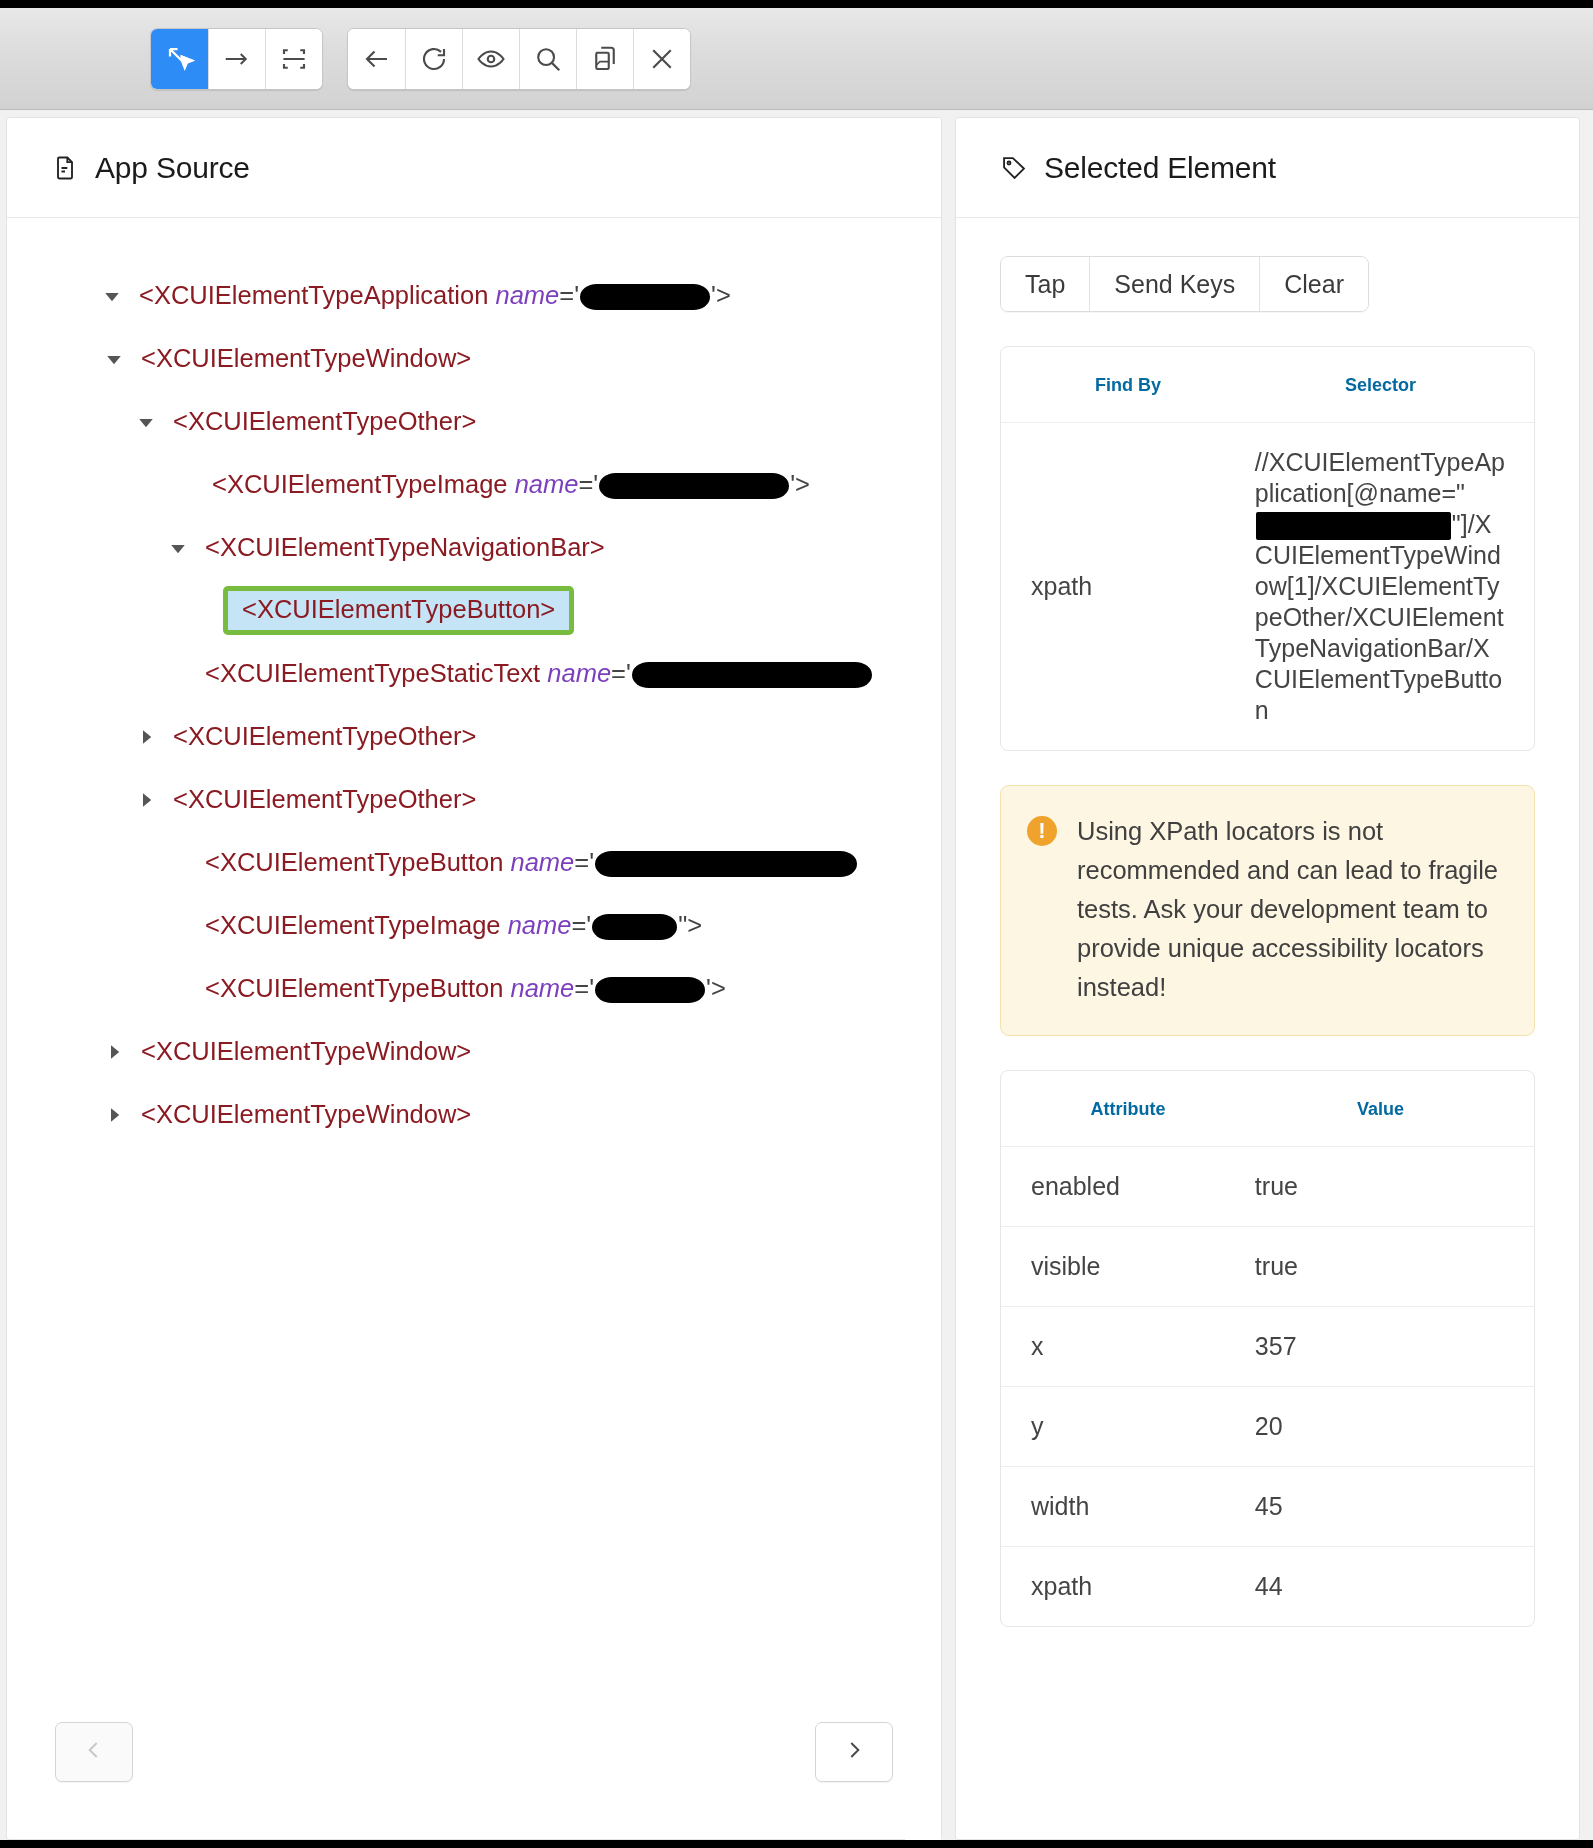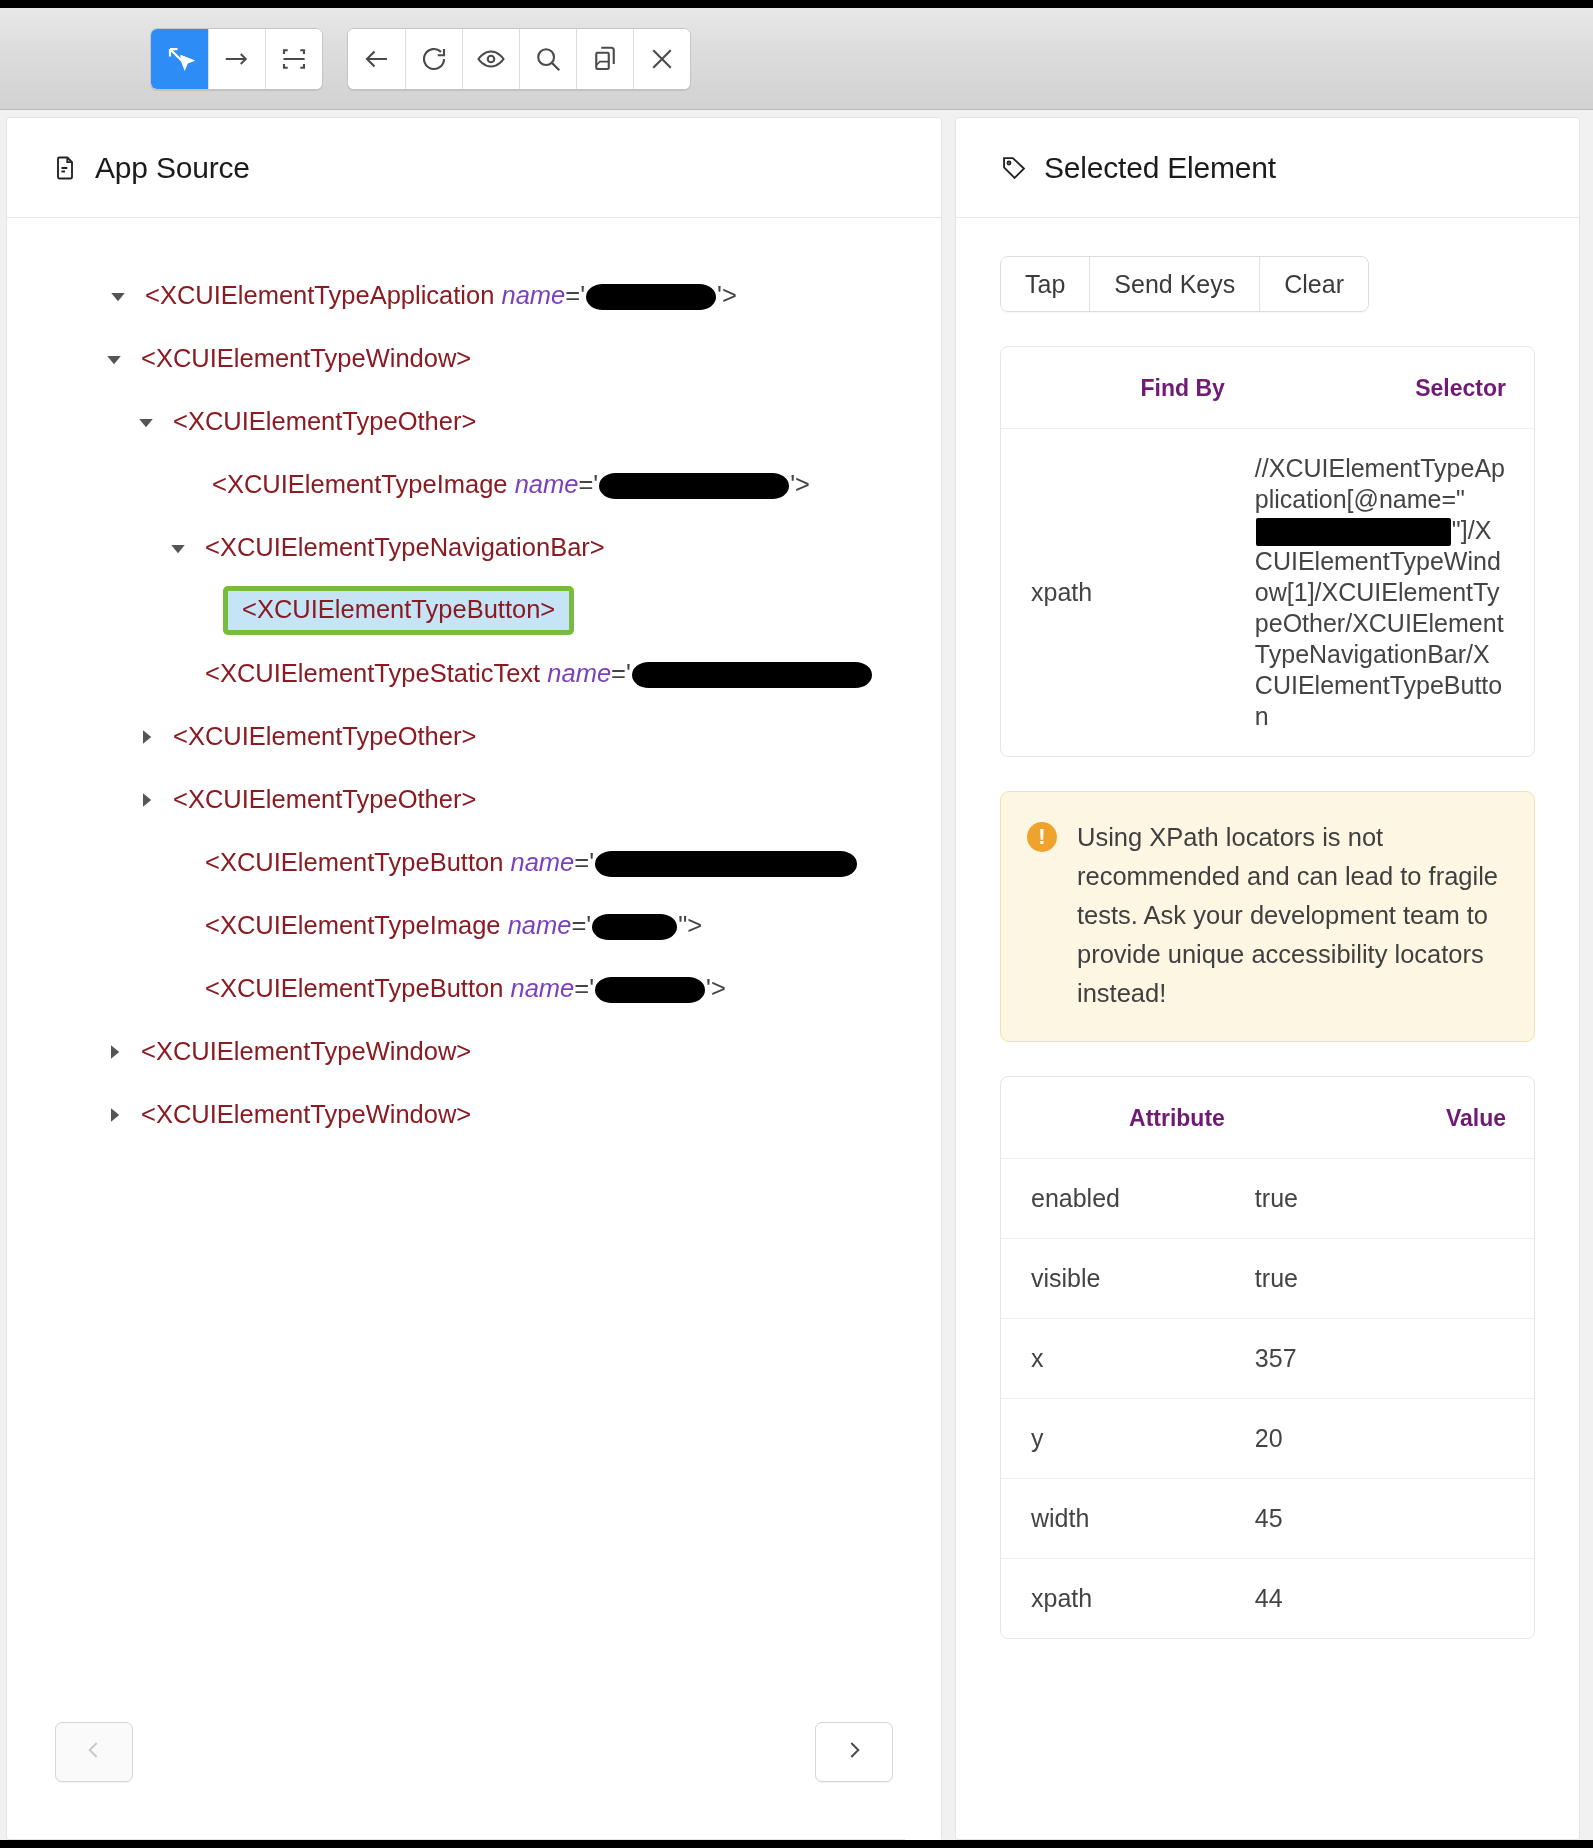--- a/index.html
+++ b/index.html
@@ -163,22 +163,22 @@
 
   .card {
     border: 1px solid #e6e6e6;
     border-radius: 8px;
     margin-bottom: 34px;
     overflow: hidden;
     background: #fff;
   }
   table.kv { width: 100%; border-collapse: collapse; }
   table.kv th {
-    text-align: right;
-    font-size: 23px; font-weight: 700; color: #701a75;
+    text-align: center;
+    font-size: 18px; font-weight: 700; color: #0369a1;
     padding: 28px 0 26px 30px;
     border-bottom: 1px solid #eee;
   }
   table.kv td {
     font-size: 25px; color: #444;
     padding: 24px 0 24px 30px;
     border-bottom: 1px solid #eeeeee;
     vertical-align: middle;
     line-height: 1.24;
     word-break: break-all;
@@ -311,21 +311,21 @@
           <svg width="28" height="28" viewBox="0 0 24 24" fill="none" stroke="currentColor" stroke-width="1.6">
             <path d="M14 3H7a1 1 0 0 0-1 1v16a1 1 0 0 0 1 1h10a1 1 0 0 0 1-1V7z"></path>
             <path d="M14 3v4h4"></path>
               <path d="M9 12h5M9 15h3"></path>
           </svg>
         </span>
         <span class="panel-title">App Source</span>
       </div>
 
       <div class="tree-wrap" id="tree">
-          <div class="tnode" style="padding-left: 98px;">
+          <div class="tnode" style="padding-left: 78px; margin-left: 14px;">
             <span class="caret">
               <svg width="18" height="18" viewBox="0 0 12 12">
                 <path d="M1.5 4h9L6 9.5z" fill="currentColor"></path>
               </svg>
             </span>
             <span class=""><span class="tag-txt">&lt;XCUIElementTypeApplication</span><span class="tag-txt"> </span><span class="attr-name">name</span><span class="eq">='</span><span class="redact" style="width: 130px;"></span><span class="eq">'&gt;</span></span>
           </div>
           <div class="tnode" style="padding-left: 94px;">
             <span class="caret">
               <svg width="18" height="18" viewBox="0 0 12 12">

